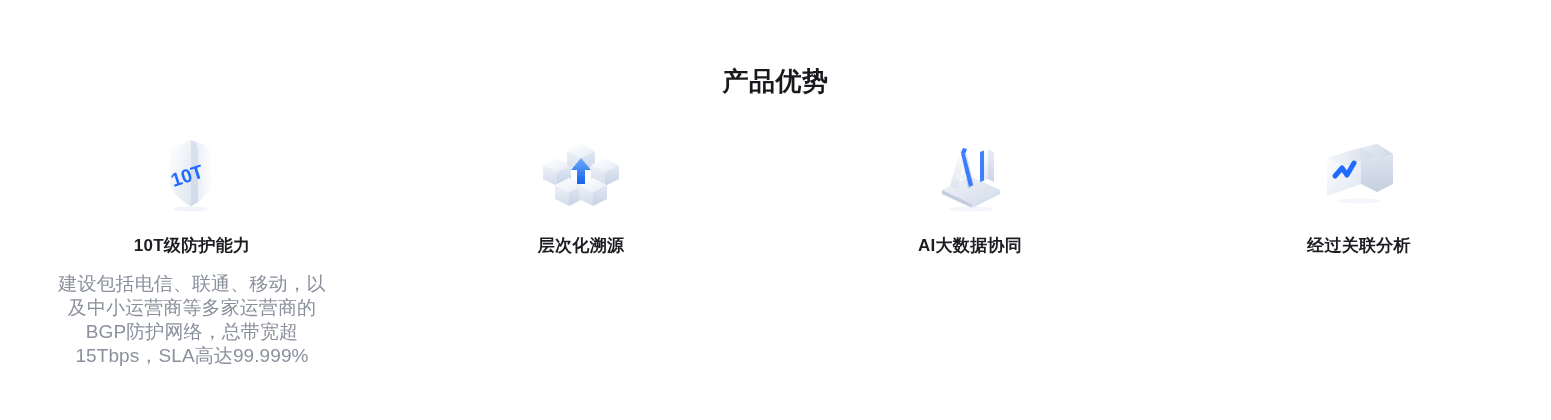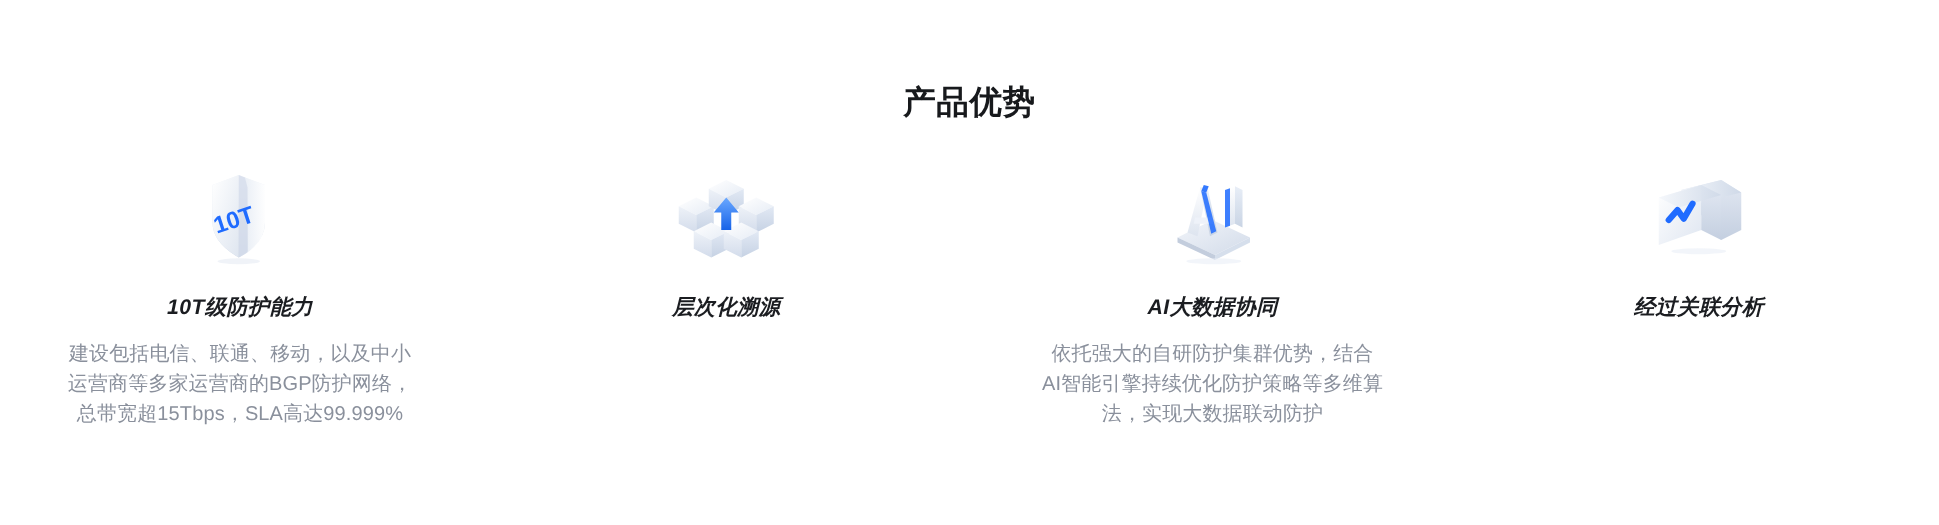--- a/index.html
+++ b/index.html
@@ -62,25 +62,24 @@
   }
   .card-icon svg { display: block; }
 
   .card-title {
     font-size: 17px;
     font-weight: bold;
     color: #1b1d21;
     line-height: 24px;
     margin: 0 0 14px 0;
     letter-spacing: 0.3px;
-    font-style: italic;
   }
 
   .card-desc {
-    font-size: 16px;
+    font-size: 19px;
     color: #8a909c;
     line-height: 24px;
     margin: 0;
     width: 276px;
     text-align: center;
     letter-spacing: 0.1px;
   }
 </style>
 </head>
 <body>
@@ -208,21 +207,20 @@
           <path d="M41 16 L45 17 L43 22 L39 21 Z" fill="#1f6bff" opacity="0.9"></path>
           <path d="M39 21 L43 22 L51 53 L47 55 Z" fill="#1f6bff" opacity="0.85"></path>
 
           <path d="M58 50 L58 20 L66 17 L66 47 Z" fill="url(#ai-face)"></path>
           <path d="M66 17 L72 20 L72 50 L66 47 Z" fill="url(#ai-side)"></path>
           <path d="M58 20 L62 18.5 L62 48.5 L58 50 Z" fill="#1f6bff" opacity="0.85"></path>
           <ellipse cx="49" cy="77" rx="22" ry="2.4" fill="#eaeff6" opacity="0.6"></ellipse>
         </svg>
       </div>
       <div class="card-title">AI大数据协同</div>
-      <p class="card-desc">依托强大的自研防护集群优势，结合 AI智能引擎持续优化防护策略等多维算法，实现大数据联动防护</p>
     </div>
 
     <div class="card">
       <div class="card-icon">
         <svg width="96" height="84" viewBox="0 0 96 84" xmlns="http://www.w3.org/2000/svg">
           <defs>
             <linearGradient id="bk-front" x1="0" y1="0" x2="1" y2="1">
               <stop offset="0" stop-color="#ffffff"></stop>
                 <stop offset="1" stop-color="#dfe6f1"></stop>
             </linearGradient>

